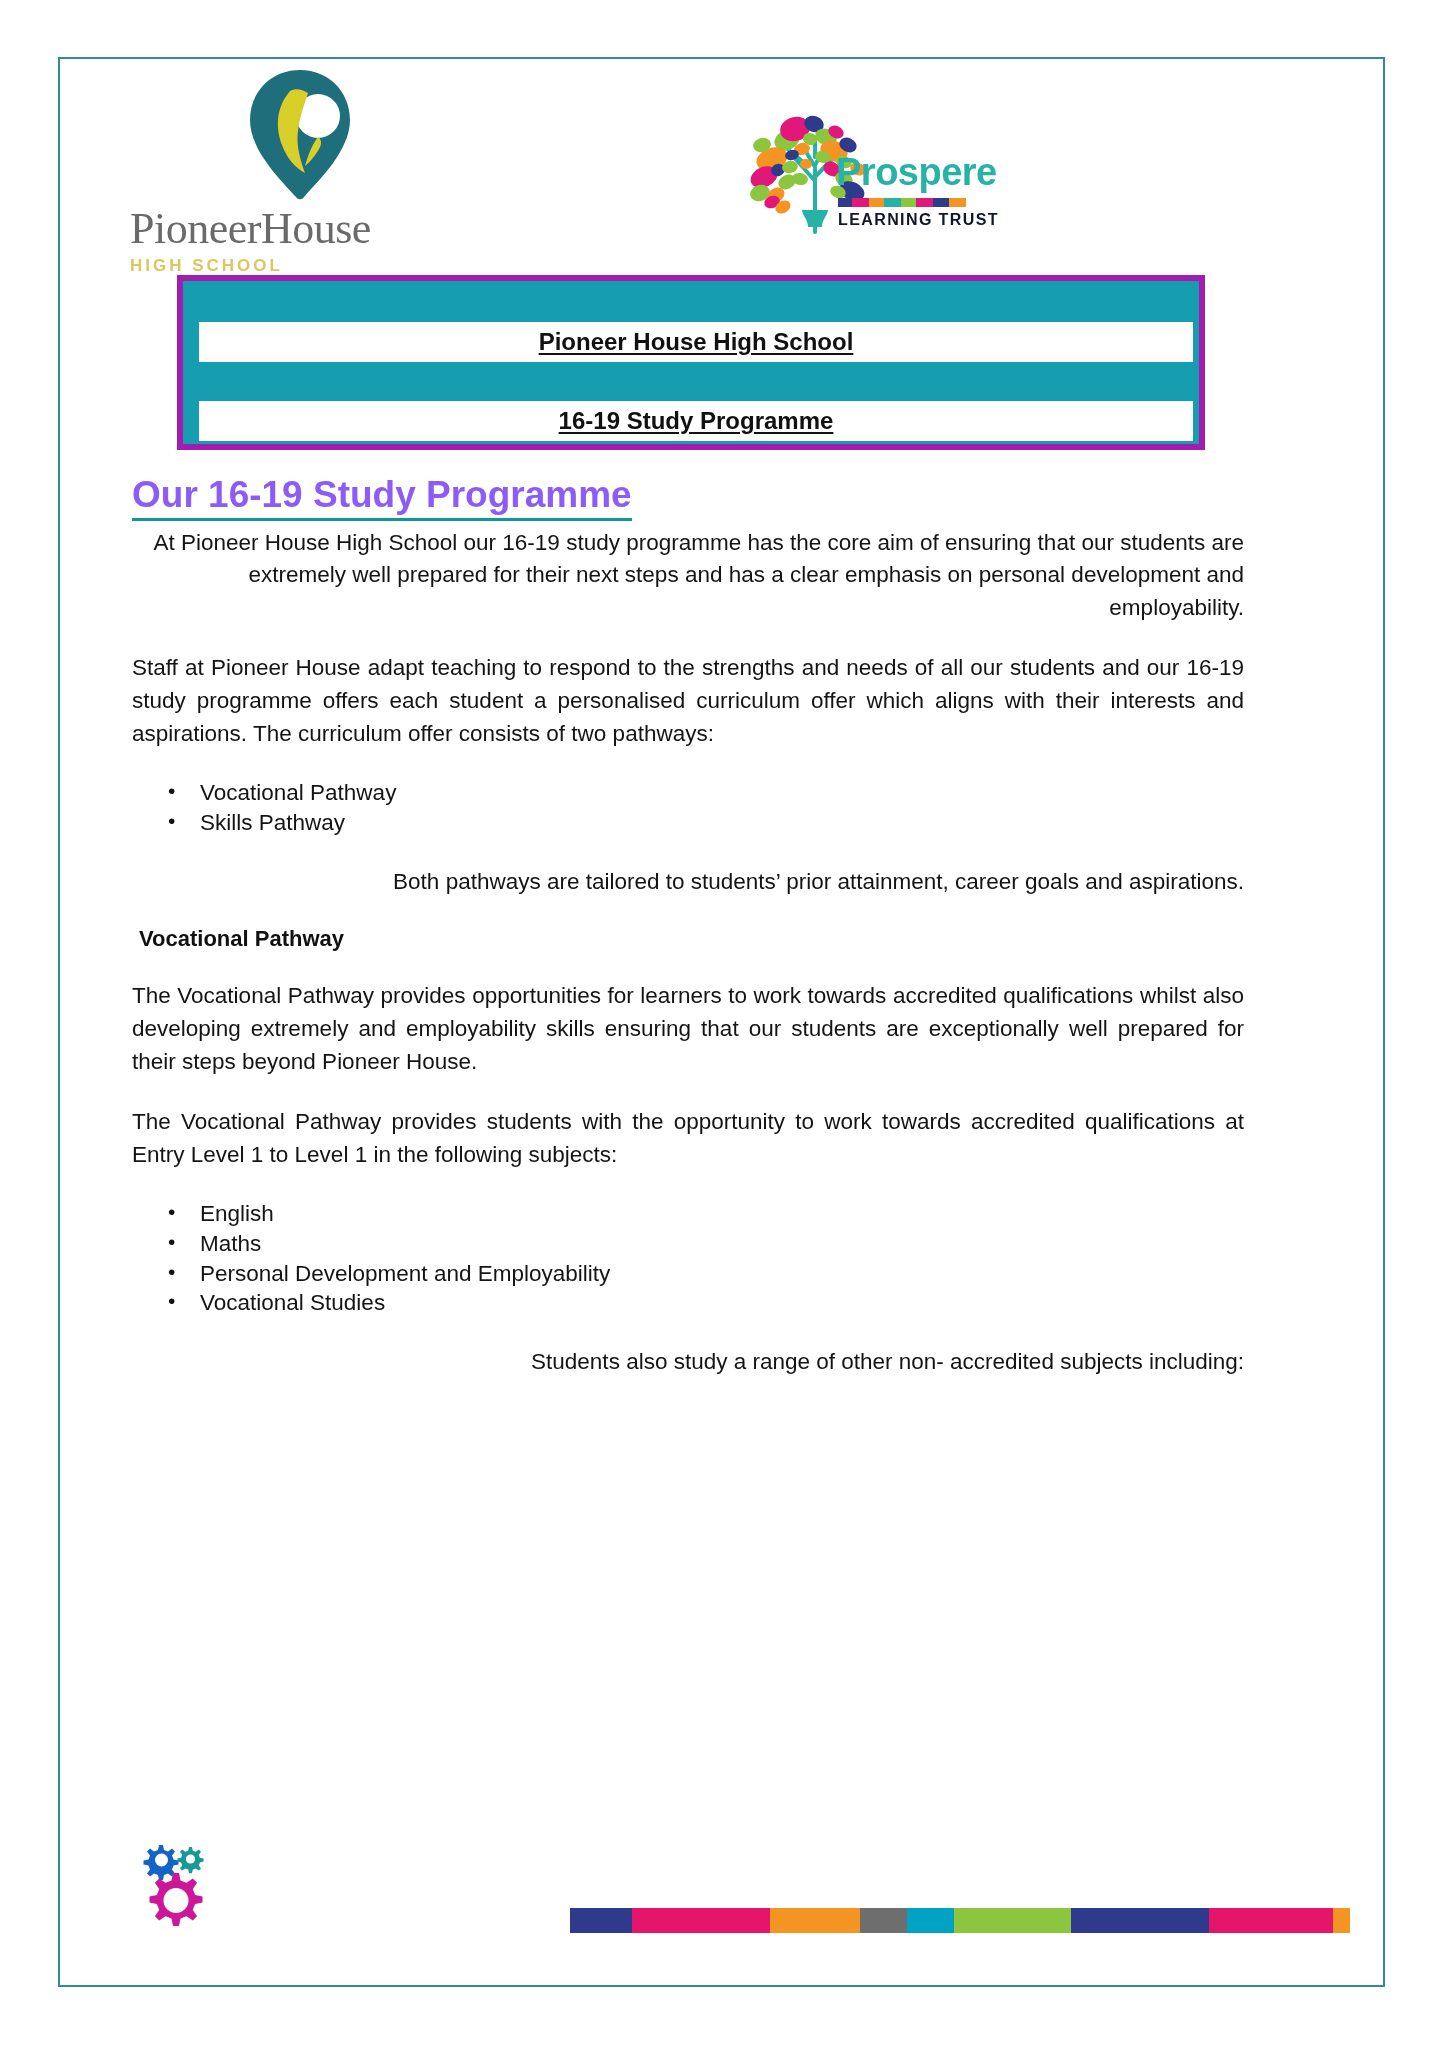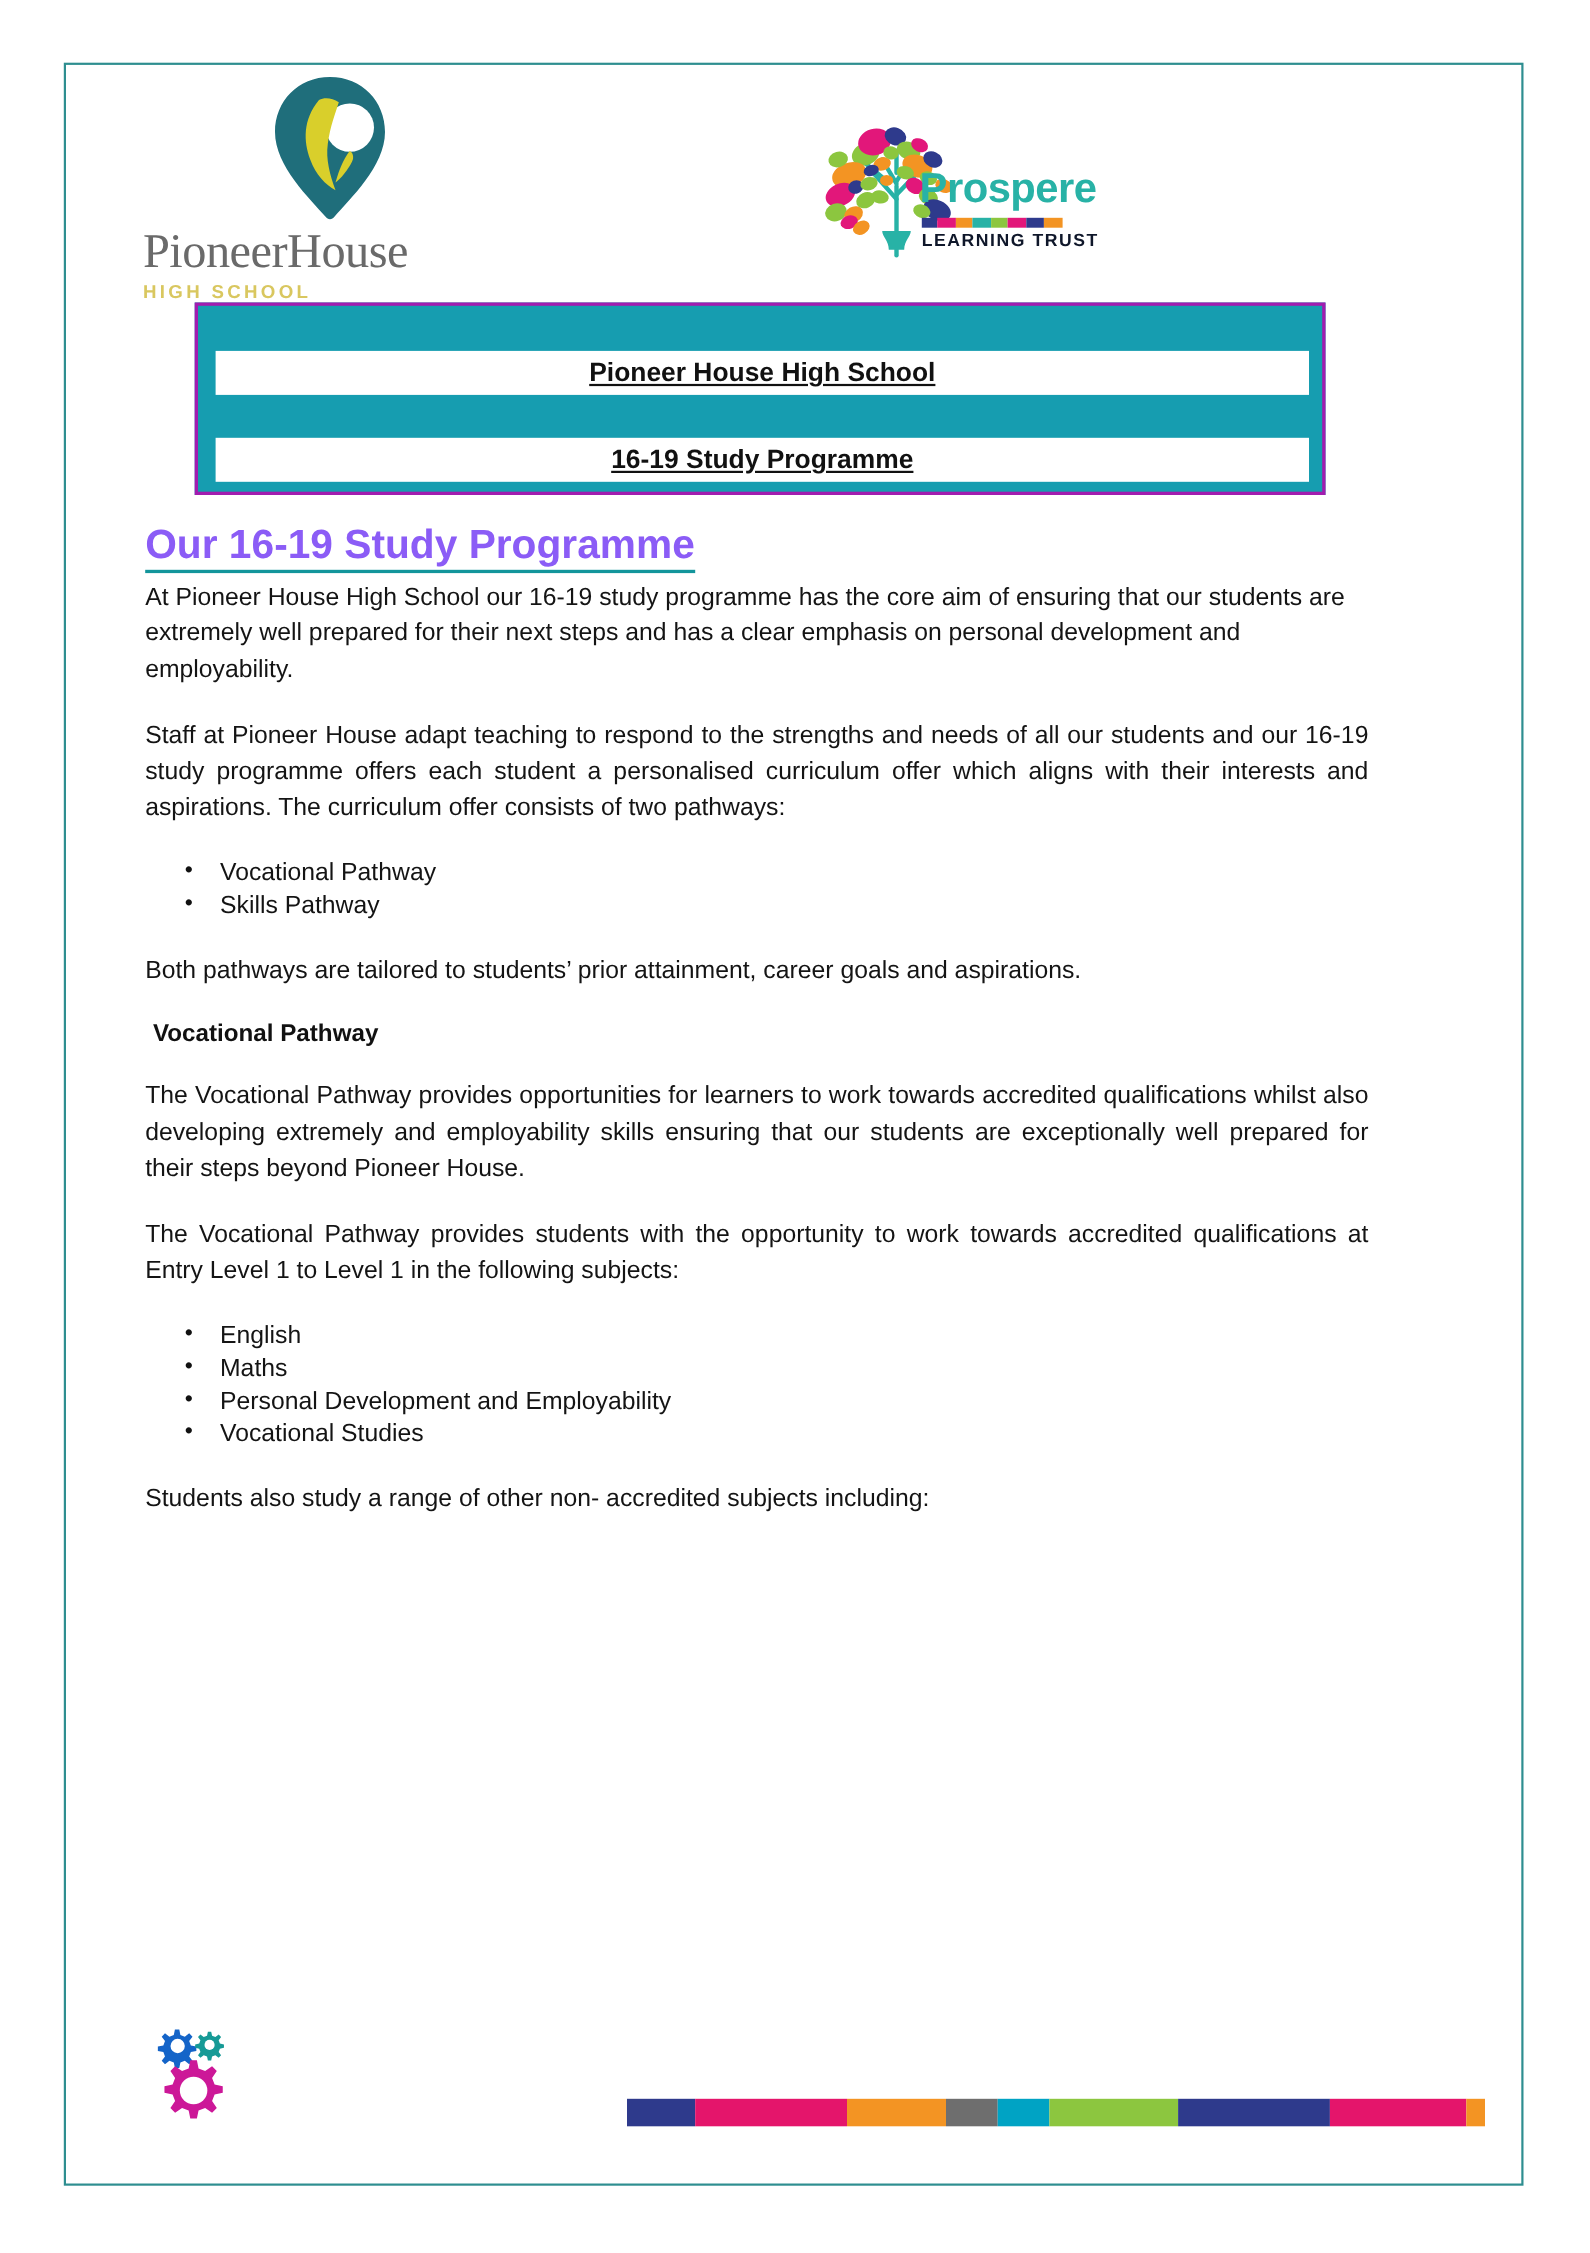--- a/index.html
+++ b/index.html
@@ -119,21 +119,21 @@
   }
 
   
   .banner {
     position: absolute;
     left: 117px;
     top: 216px;
     width: 1028px;
     height: 175px;
     background: #169DB0;
-    border: 3px solid #a21caf;
+    border: 6px solid #a21caf;
     box-sizing: border-box;
   }
   .banner-box {
     position: absolute;
     left: 16px;
     width: 994px;
     height: 40px;
     background: #ffffff;
     display: flex;
     align-items: center;
@@ -170,20 +170,21 @@
     border-bottom: 3px solid #13959B;
     padding-bottom: 1px;
   }
 
   p.para {
     font-family: "Liberation Sans", sans-serif;
     font-size: 22.5px;
     line-height: 1.45;
     margin: 0 0 28px 0;
     color: #141414;
+    text-align: right;
   }
   p.para.justify { text-align: justify; }
 
   h3.subhead {
     font-family: "Liberation Sans", sans-serif;
     font-size: 22px;
     font-weight: bold;
     margin: 0 0 28px 0;
     padding-left: 7px;
     color: #111111;

